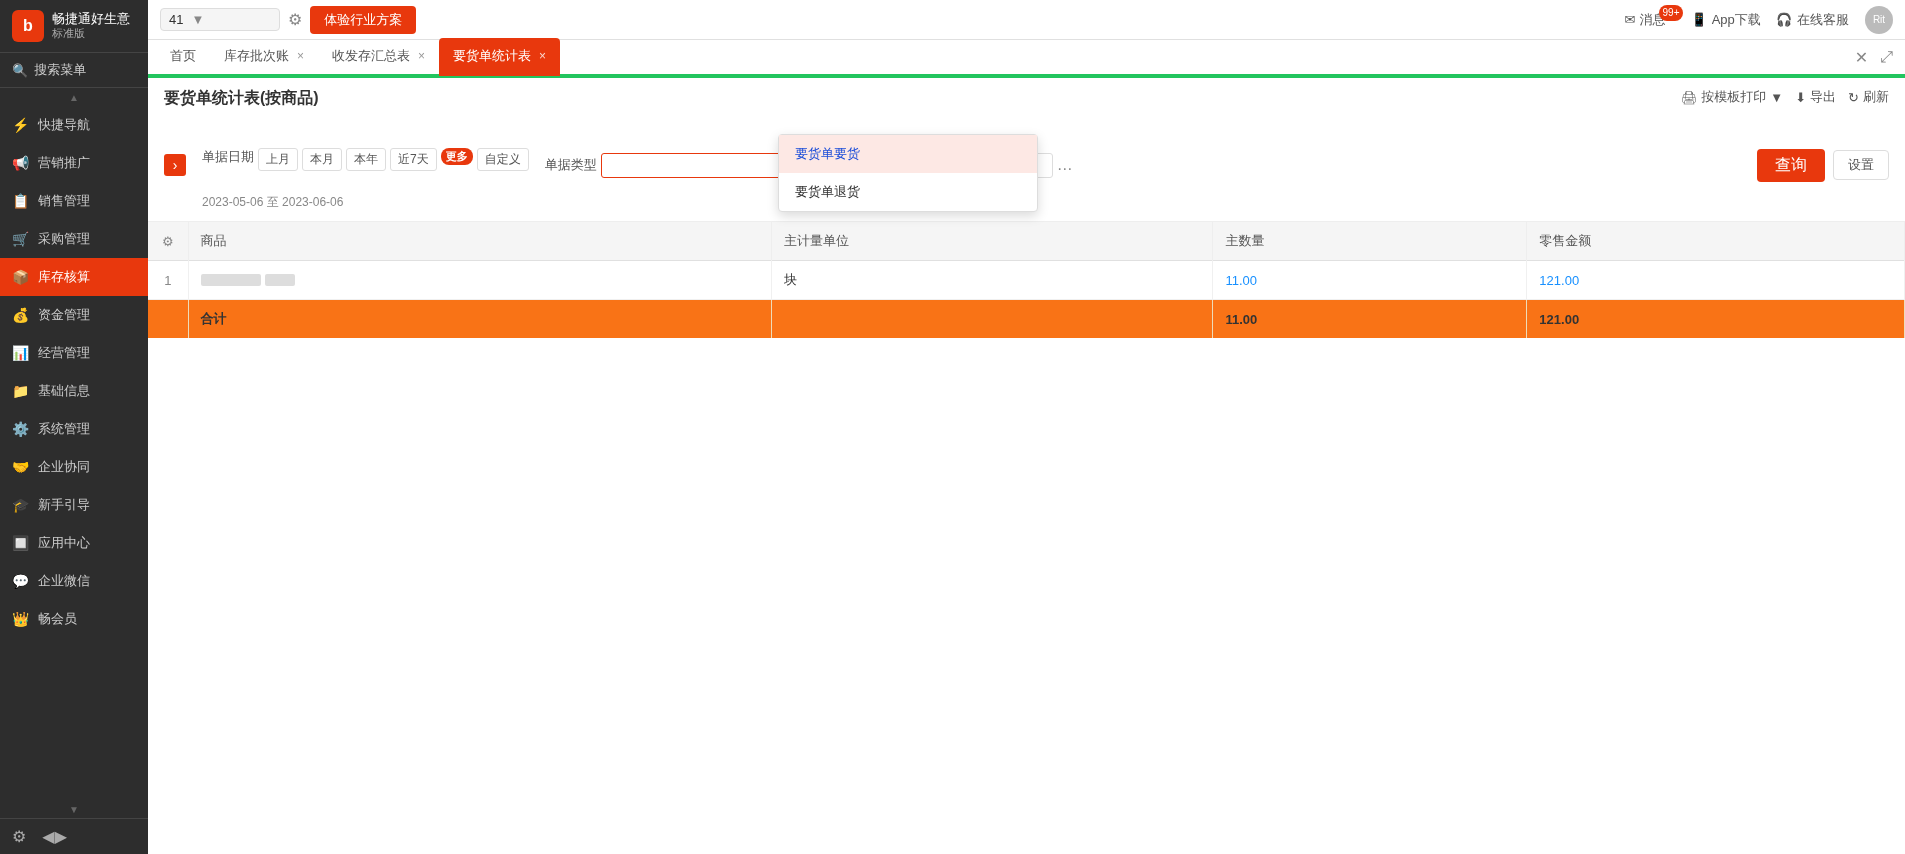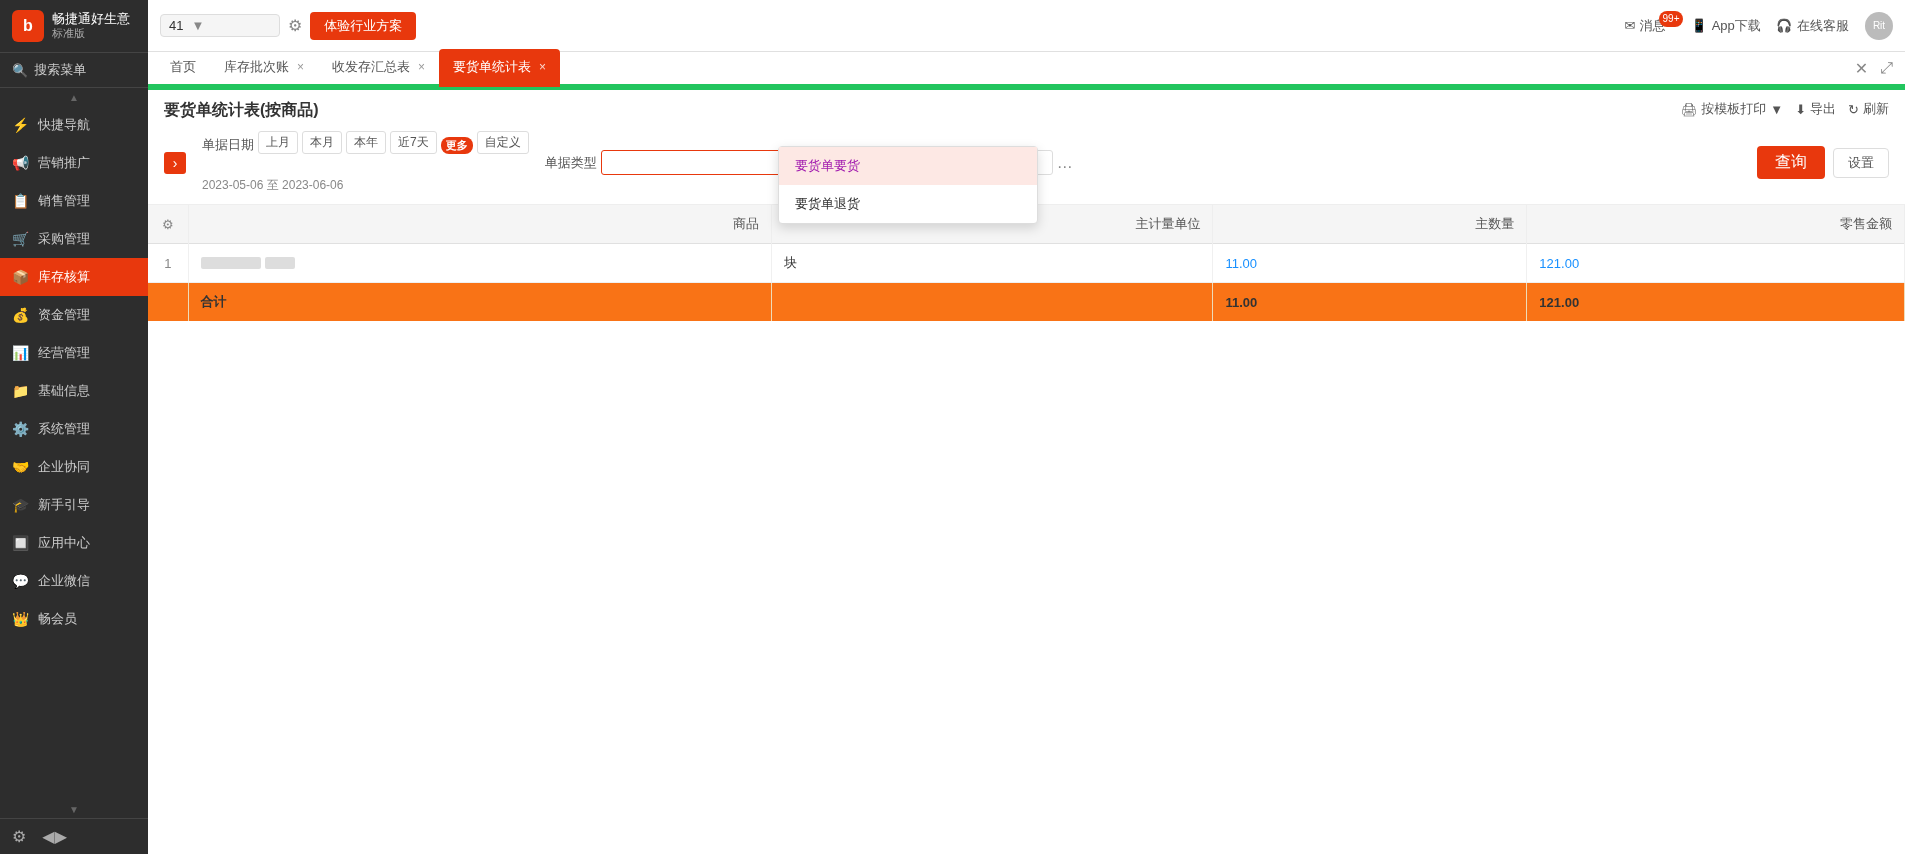--- a/index.html
+++ b/index.html
@@ -77,21 +77,21 @@
     .main {
       flex: 1;
       display: flex;
       flex-direction: column;
       background: #f5f5f5;
       overflow: hidden;
     }
 
     
     .topbar {
-      height: 52px;
+      height: 40px;
       background: #fff;
       display: flex;
       align-items: center;
       padding: 0 12px;
       border-bottom: 1px solid #e0e0e0;
       gap: 8px;
     }
     .topbar-store {
       display: flex;
       align-items: center;
@@ -155,21 +155,21 @@
       overflow: hidden;
     }
 
     
     .tabbar {
       height: 38px;
       background: #fff;
       display: flex;
       align-items: center;
       padding: 0 8px;
-      border-bottom: 6px solid #22c55e;
+      border-bottom: 4px solid #22c55e;
       gap: 0;
     }
     .tab {
       display: flex;
       align-items: center;
       gap: 4px;
       padding: 0 14px;
       height: 38px;
       font-size: 13px;
       color: #555;
@@ -270,22 +270,23 @@
       white-space: nowrap;
     }
     .filter-date-group {
       display: flex;
       align-items: flex-start;
       flex-direction: column;
       gap: 2px;
     }
     .date-btns {
       display: flex;
-      align-items: flex-end;
-      gap: 4px;
+      align-items: flex-start;
+      gap: 4px;
+      margin-top: 29px;
     }
     .date-btn {
       padding: 2px 7px;
       border: 1px solid #ddd;
       border-radius: 3px;
       background: #fff;
       cursor: pointer;
       font-size: 12px;
       color: #555;
     }
@@ -389,38 +390,38 @@
       box-shadow: 0 4px 12px rgba(0,0,0,0.15);
       width: 260px;
       z-index: 100;
     }
     .dropdown-item {
       padding: 10px 16px;
       font-size: 13px;
       color: #333;
       cursor: pointer;
     }
-    .dropdown-item.selected { background: #fde8e4; color: #a21caf; }
+    .dropdown-item.selected { background: #fde8e4; color: #1d4ed8; }
 
     
     .table-wrapper {
       overflow: auto;
     }
     .data-table {
       width: 100%;
       border-collapse: collapse;
       font-size: 13px;
     }
     .data-table thead tr {
       background: #f5f5f5;
       border-bottom: 1px solid #e0e0e0;
     }
     .data-table thead th {
       padding: 10px 12px;
-      text-align: right;
+      text-align: left;
       color: #555;
       font-weight: normal;
       border-right: 1px solid #eee;
       white-space: nowrap;
     }
     .data-table thead th:first-child { width: 40px; text-align: center; }
     .data-table tbody tr { border-bottom: 1px solid #f0f0f0; }
     .data-table tbody td {
       padding: 10px 12px;
       color: #333;

